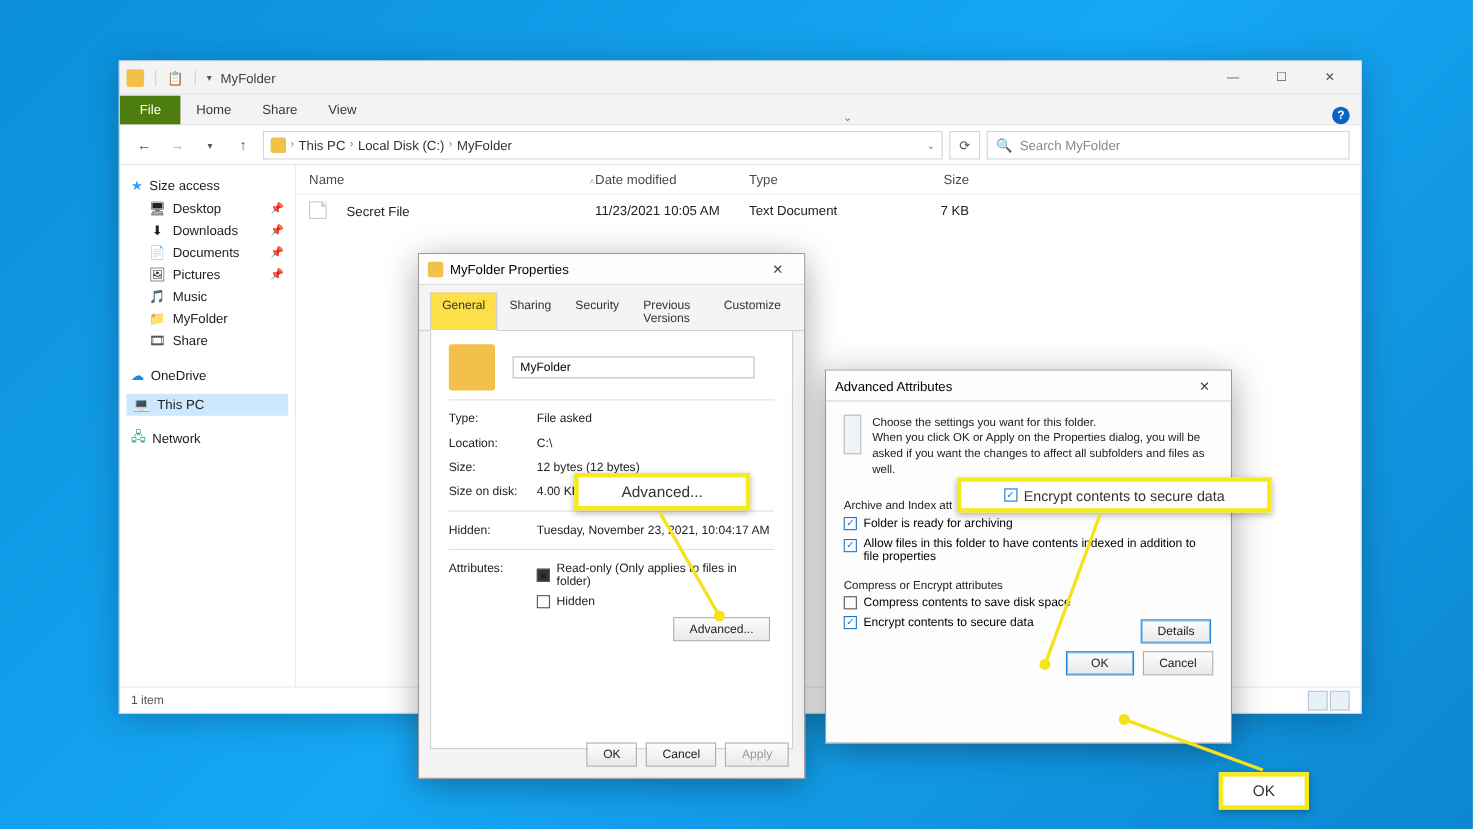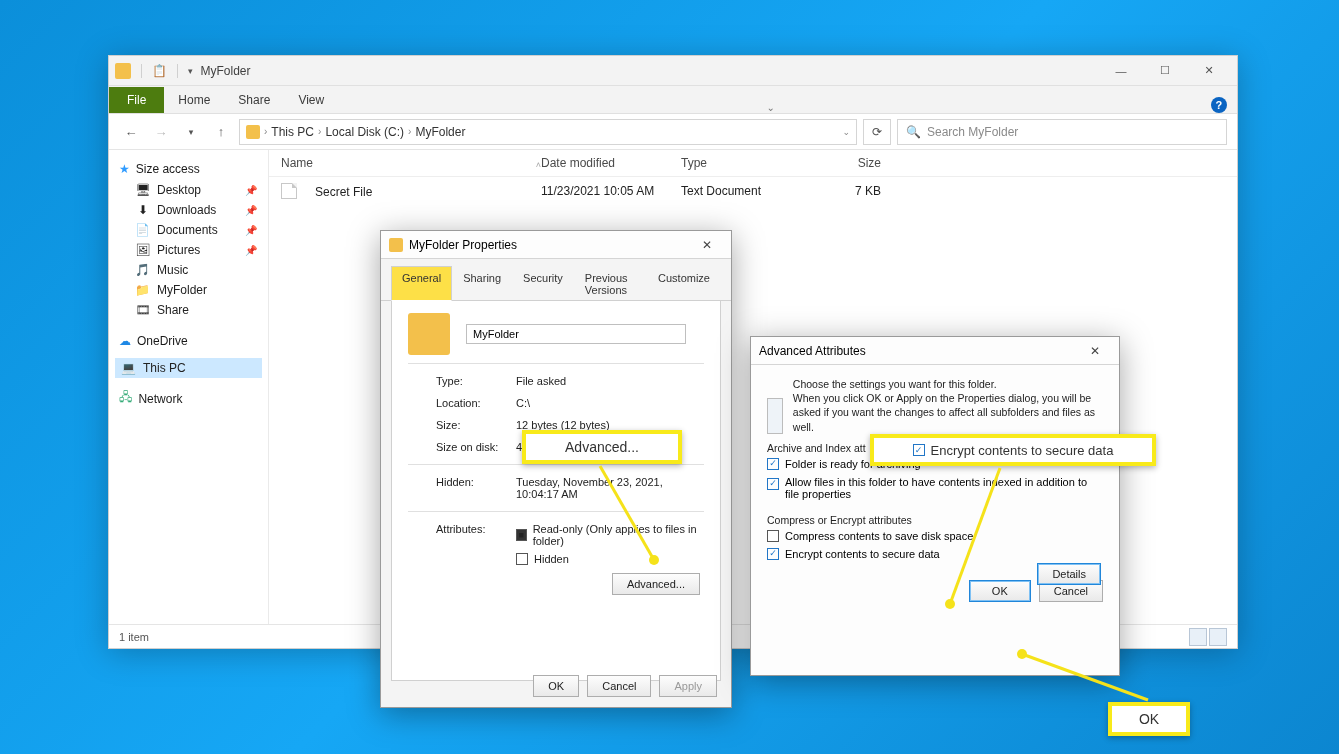--- a/index.html
+++ b/index.html
@@ -50,38 +50,38 @@
   .dialog { position:absolute; background:#f4f4f4; border:1px solid #9a9a9a; box-shadow:0 6px 30px rgba(0,0,0,.35); font-size:12px;}
   .dlg-props { left:380px; top:230px; width:352px; height:478px;}
   .dlg-title { height:28px; display:flex; align-items:center; padding:0 8px; background:#fdfdfd; border-bottom:1px solid #d5d5d5;}
   .dlg-title .t-ic { width:14px;height:14px;background:#f3c04b;border-radius:2px;margin-right:6px;}
   .dlg-close { margin-left:auto; width:32px; text-align:center; color:#444;}
   .dlg-tabs { display:flex; padding:6px 10px 0 10px; gap:0; border-bottom:1px solid #d0d0d0; background:#f4f4f4;}
   .dlg-tab { padding:5px 10px; font-size:11px; color:#333; border:1px solid transparent; border-bottom:none; position:relative; top:1px;}
   .dlg-tab.active { background:#fde047; border-color:#d0d0d0; border-bottom:1px solid #fff;}
   .dlg-body { padding:12px 16px; background:#fff; margin:0 10px 10px 10px; border:1px solid #d0d0d0; border-top:none; height:380px; position:relative;}
   .prop-row { display:flex; padding:5px 0; font-size:11px; color:#222;}
-  .prop-label { width:80px; color:#222;margin-left:28px;}
+  .prop-label { width:80px; color:#222;}
   .prop-val { flex:1;}
   .name-input { border:1px solid #bfbfbf; padding:3px 6px; width:220px; font-size:11px; margin-left:6px;}
   .hr { border-top:1px solid #e0e0e0; margin:6px 0;}
   .big-ic { width:42px;height:42px;background:#f3c04b; border-radius:3px; margin-right:10px;}
   .attr-col { display:flex; flex-direction:column; gap:6px;}
   .chk { display:flex; align-items:center; gap:6px; font-size:11px;}
   .chkbox { width:12px;height:12px;border:1px solid #555; display:inline-flex; align-items:center; justify-content:center; font-size:9px; line-height:1;}
   .chkbox.filled { background:#333;}
   .btn { border:1px solid #adadad; background:linear-gradient(#fdfdfd,#e9e9e9); padding:4px 14px; font-size:11px; color:#222;}
   .btn.def { border-color:#2186d9; box-shadow:0 0 0 1px #7fc1f4 inset;}
   .dlg-buttons { position:absolute; right:14px; bottom:10px; display:flex; gap:8px;}
   .adv-btn-wrap { position:absolute; right:4px; bottom:0;}
 
   
   .dlg-adv { left:750px; top:336px; width:370px; height:340px; background:#fdfdfd;}
   .adv-body { padding:12px 16px;}
-  .adv-head { display:flex; gap:10px; margin-bottom:8px;align-items:flex-end;}
+  .adv-head { display:flex; gap:10px; margin-bottom:20px;}
   .adv-ic { width:30px;height:36px;border:1px solid #bcbcbc;background:#eef3f8;}
   .adv-text { font-size:10.5px; color:#222; line-height:1.35;}
   .grp-label { font-size:10.5px; color:#222; margin:6px 0 4px;}
   .adv-buttons { display:flex; gap:8px; justify-content:flex-end; padding:8px 16px 12px;}
   .details-btn { position:absolute; right:18px; top:226px;}
 
   
   .hl { position:absolute; border:4px solid #f8ea1a; background:#fff; box-shadow:0 2px 6px rgba(0,0,0,.3); display:flex; align-items:center; justify-content:center; font-size:14px; color:#333;}
   .hl-adv { left:522px; top:430px; width:160px; height:34px; font-weight:500;}
   .hl-enc { left:870px; top:434px; width:286px; height:32px; font-size:13px;}

